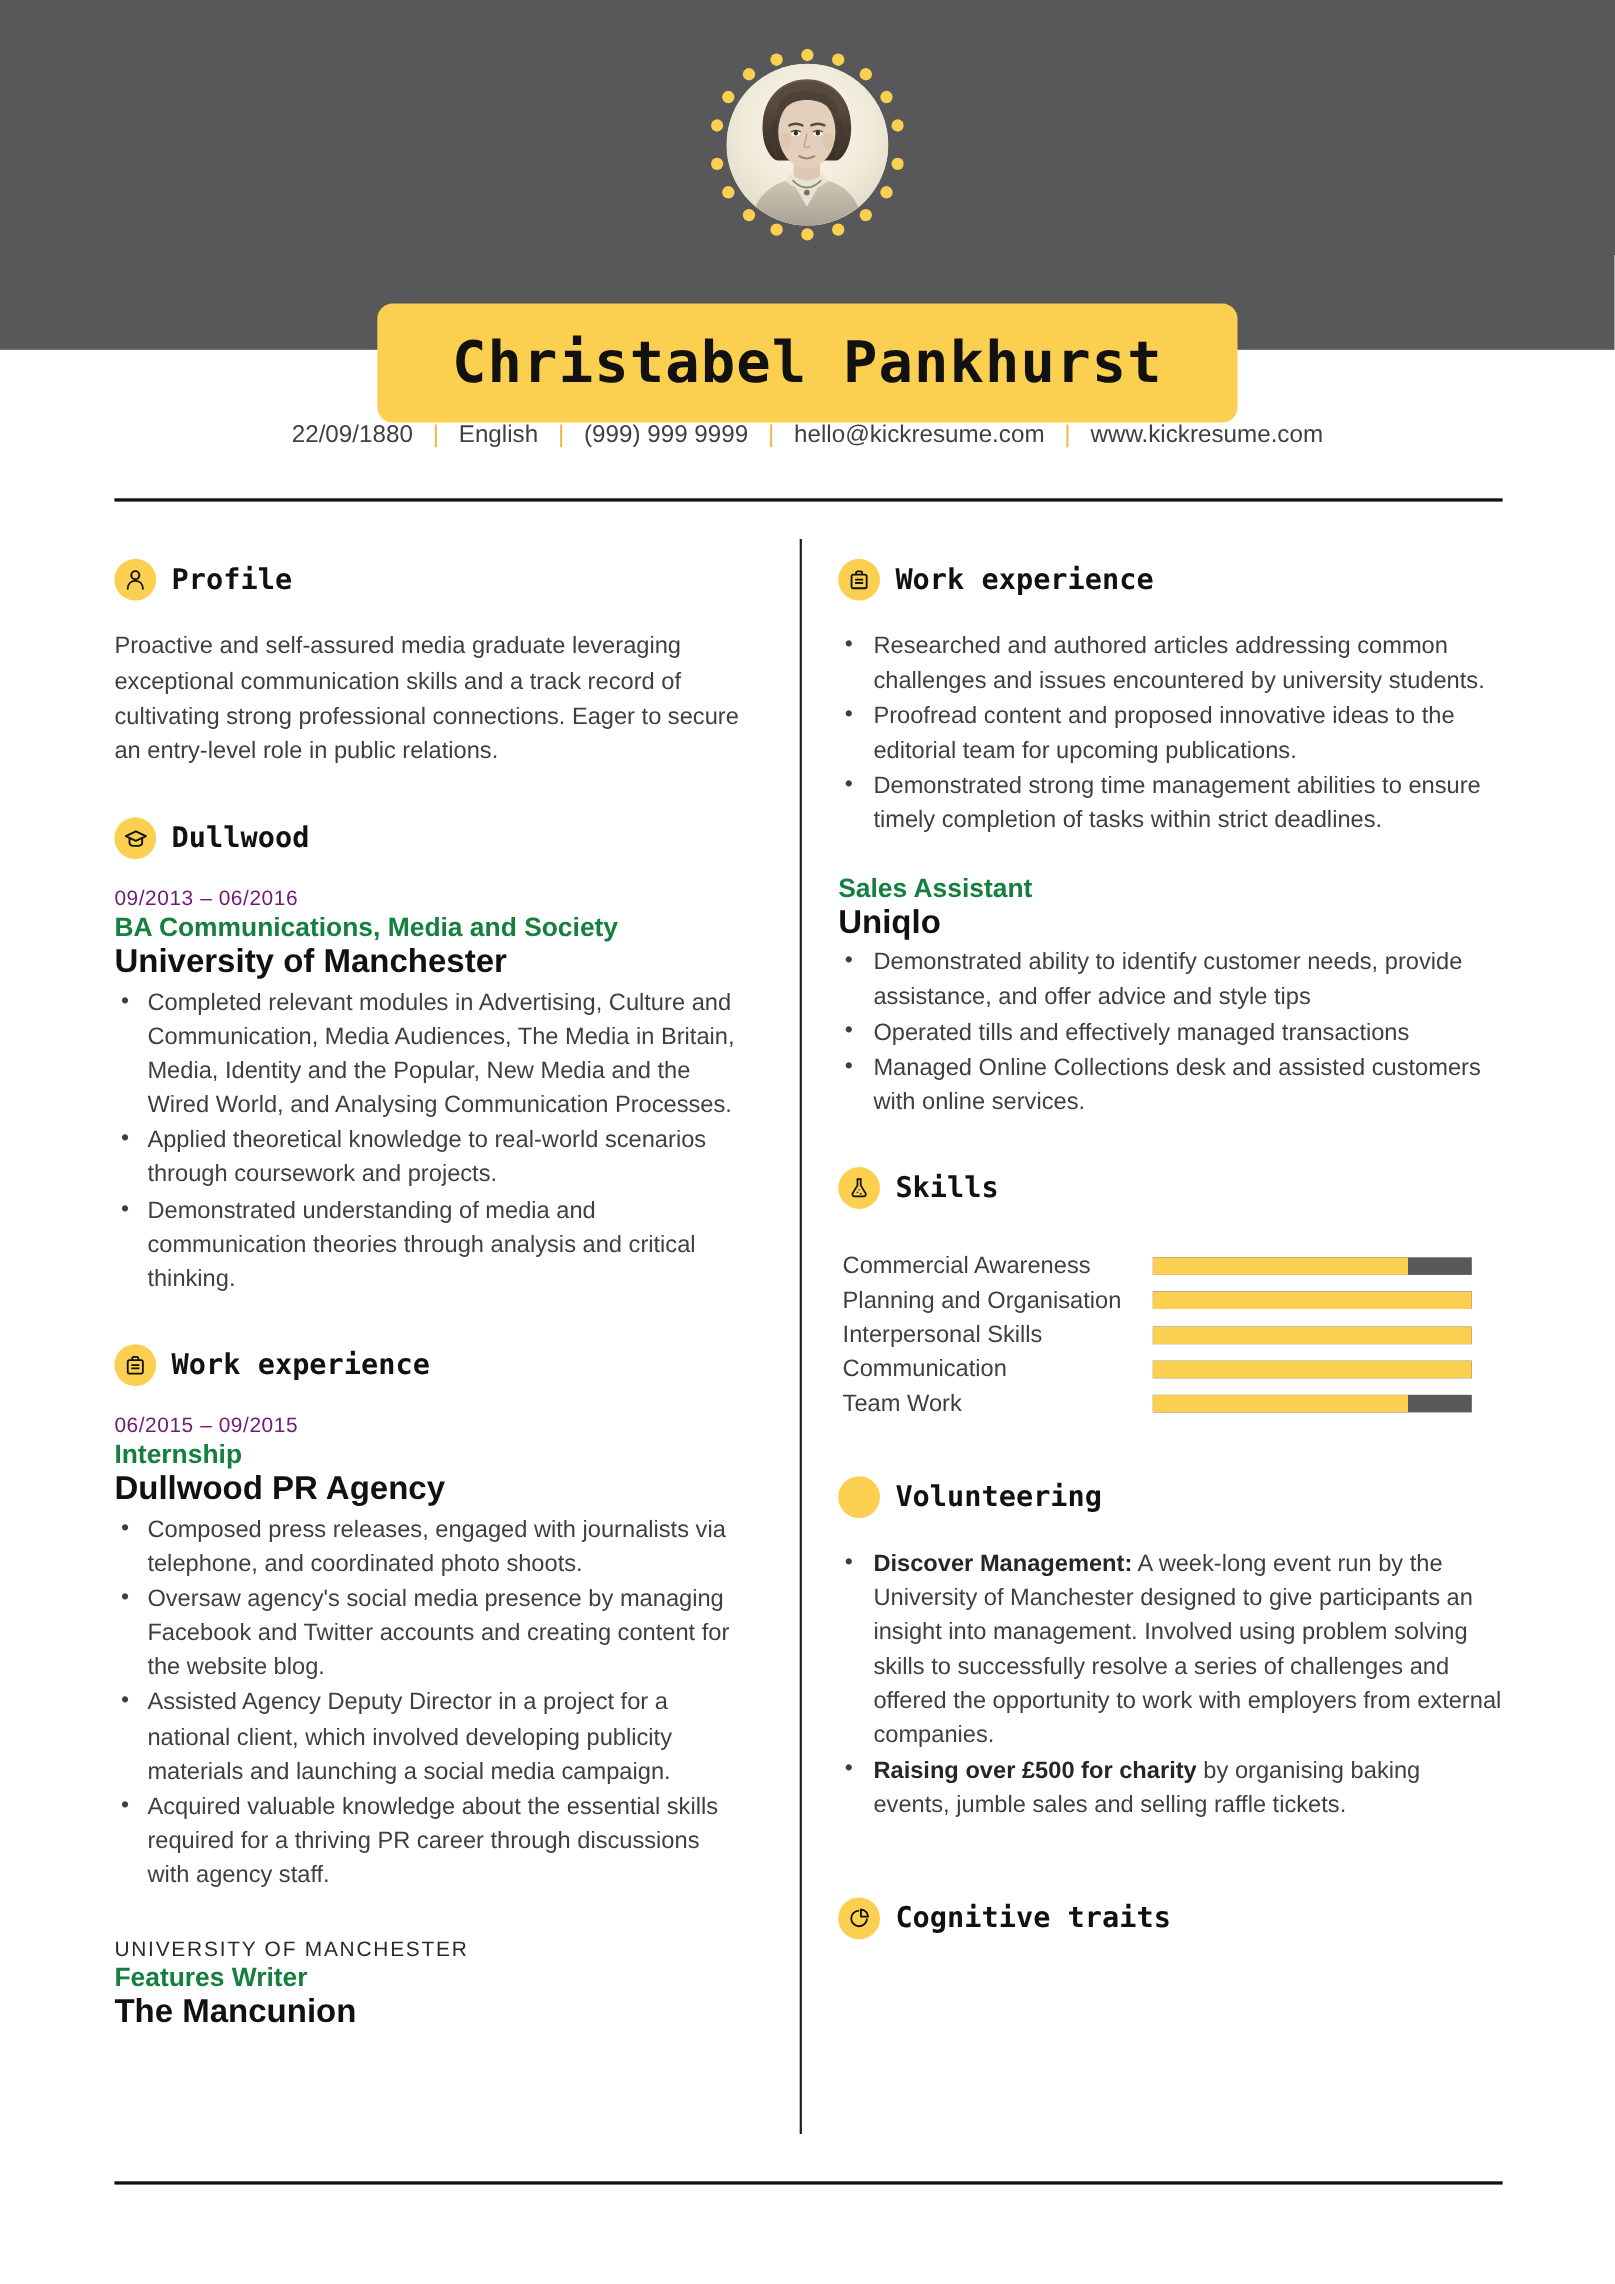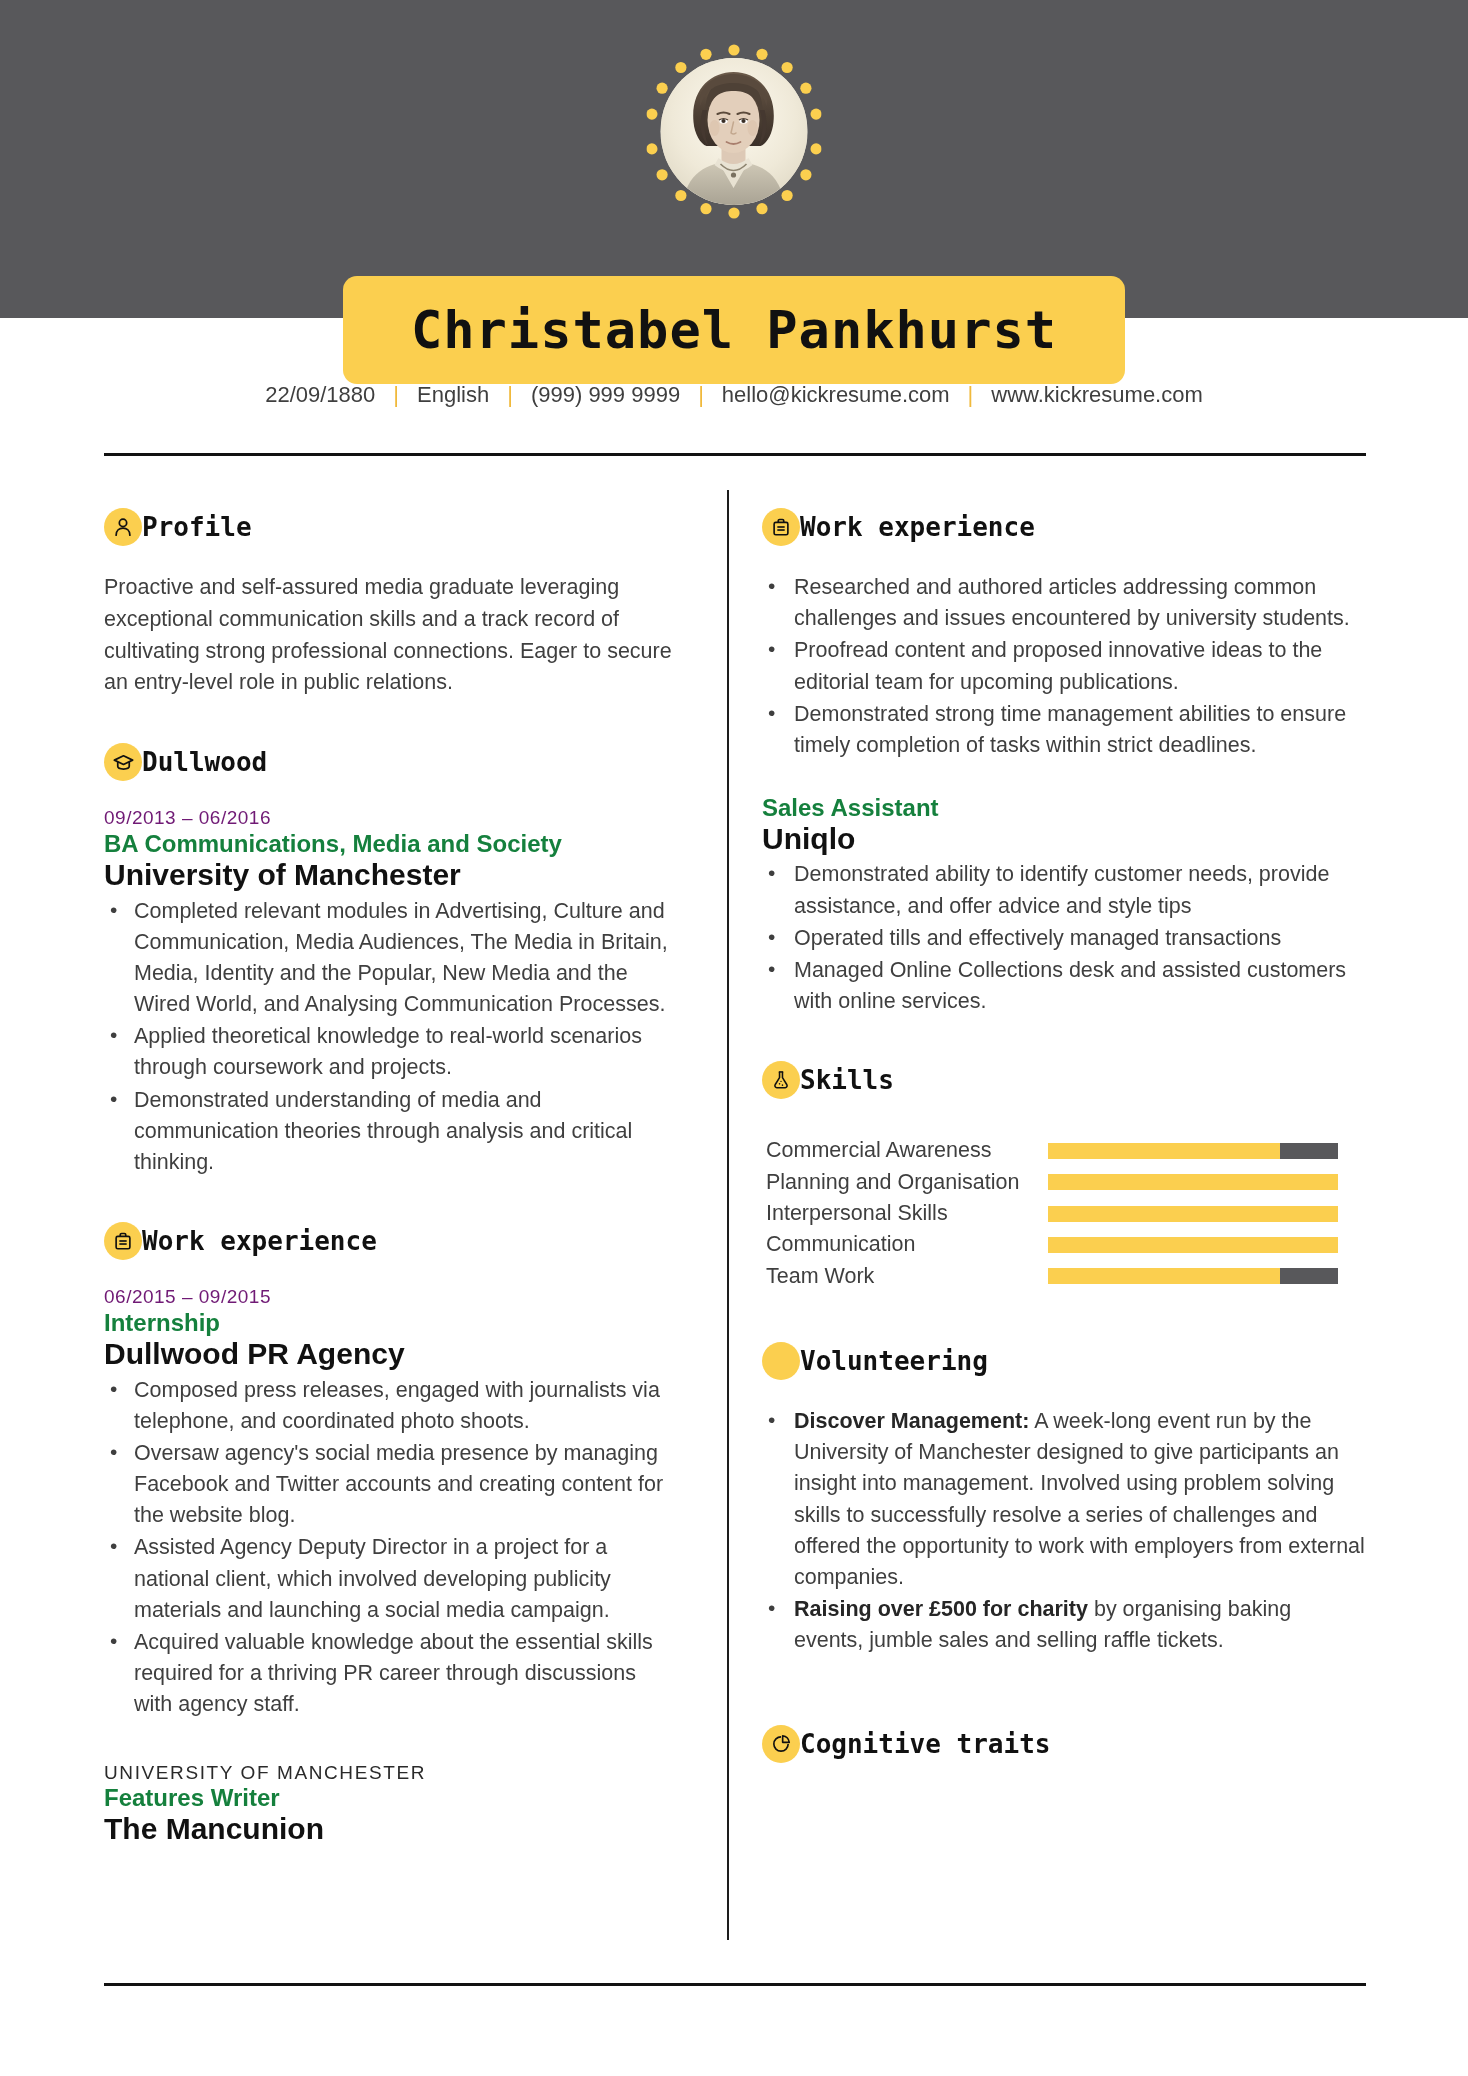--- a/index.html
+++ b/index.html
@@ -128,21 +128,21 @@
     position: absolute;
     left: 762px;
     top: 508px;
     width: 604px;
   }
 
   
   .sec-head {
     display: flex;
     align-items: center;
-    gap: 0;
+    gap: 14px;
     margin-bottom: 26px;
   }
   .sec-icon {
     width: 38px; height: 38px;
     border-radius: 50%;
     background: #fbcf4f;
     display: flex;
     align-items: center;
     justify-content: center;
     flex: 0 0 auto;

